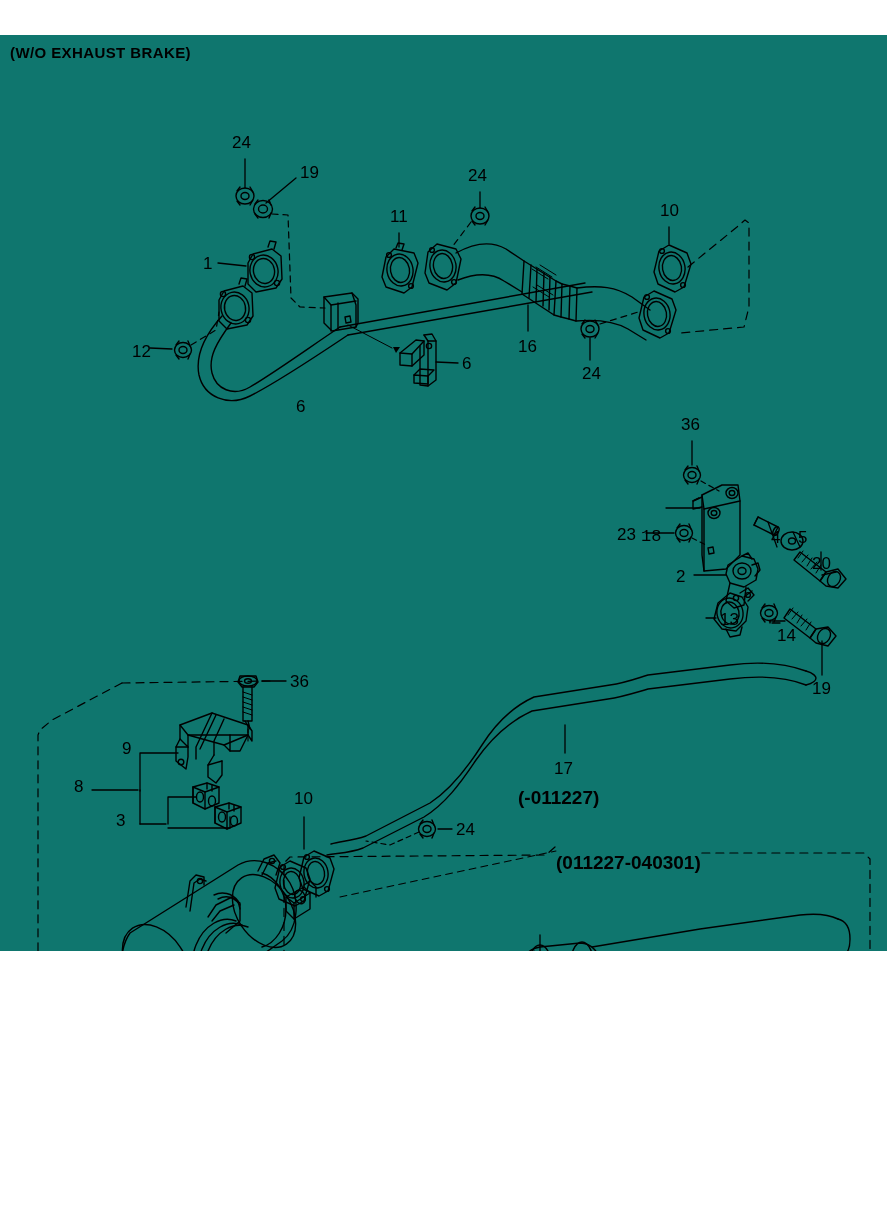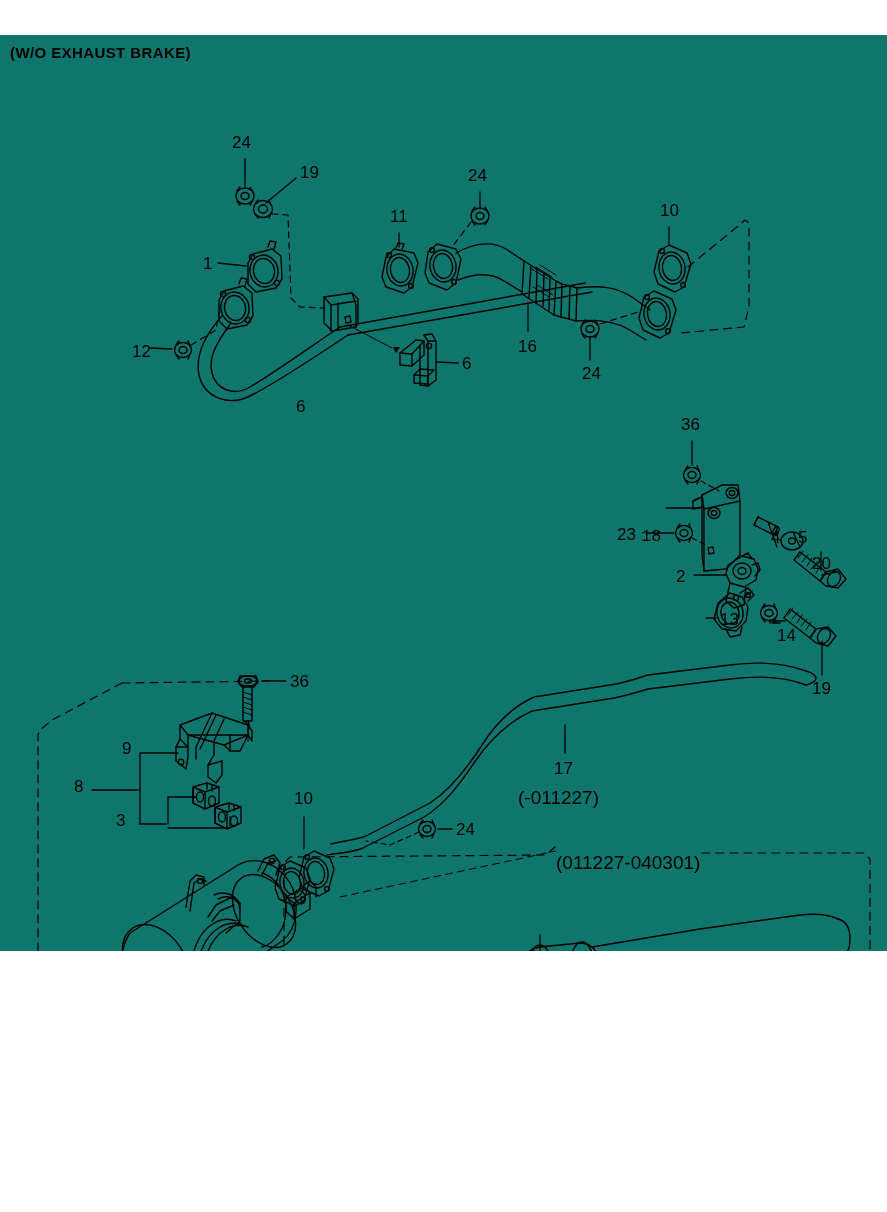--- a/index.html
+++ b/index.html
@@ -43,20 +43,21 @@
     color: #000;
     white-space: nowrap;
     line-height: 1;
   }
   .note {
     position: absolute;
     font-size: 19px;
     color: #000;
     white-space: nowrap;
     line-height: 1;
+    font-weight: bold;
   }
 </style>
 </head>
 <body>
 
 <div id="page">
 
   <div id="diagram-title">(W/O EXHAUST BRAKE)</div>
 
   <svg class="art" viewBox="0 0 887 1212">

